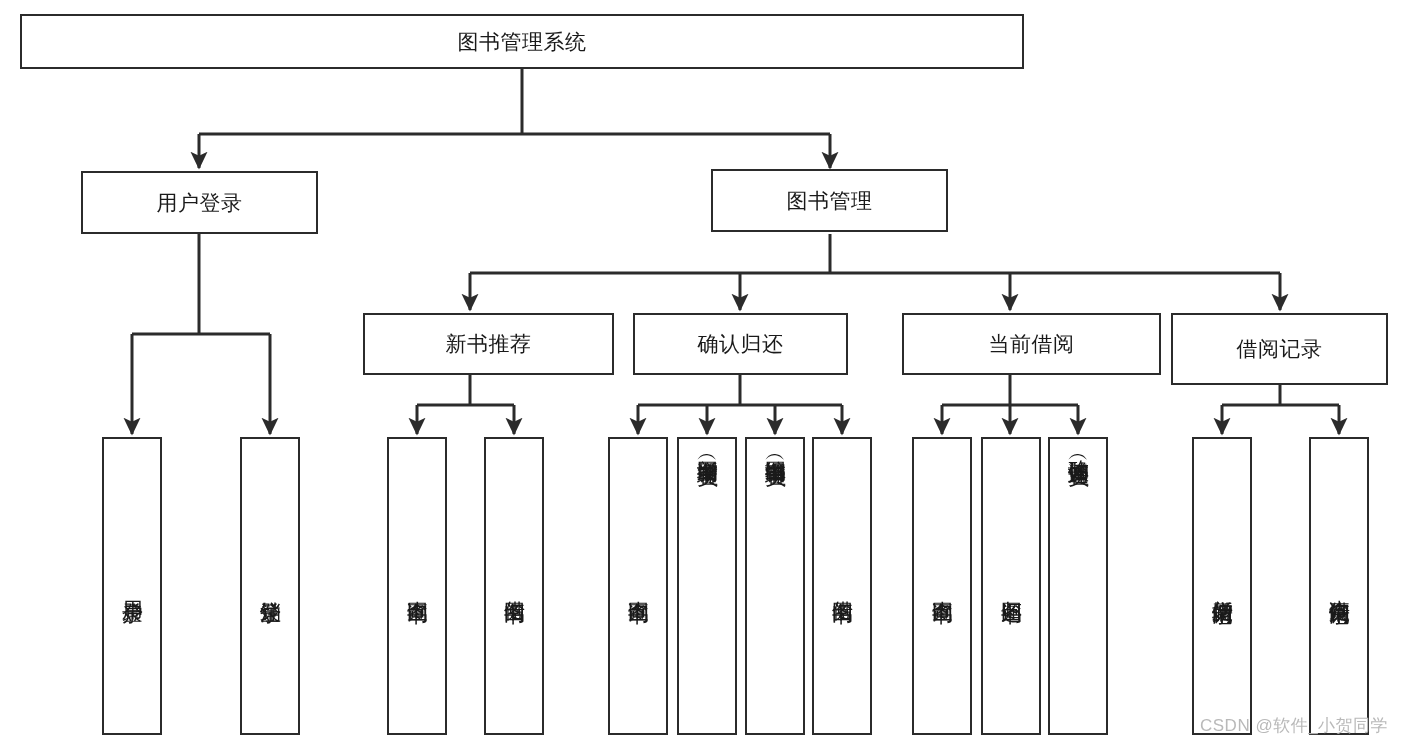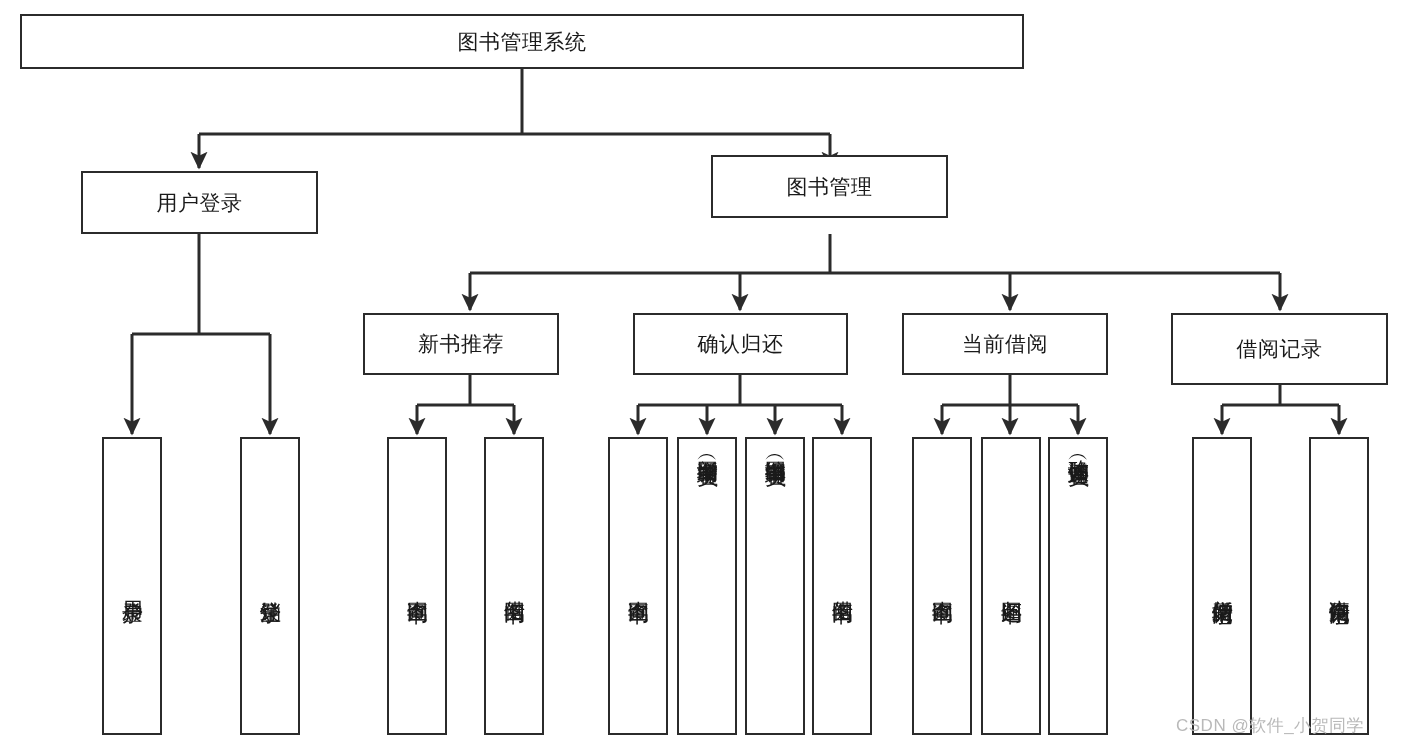--- a/index.html
+++ b/index.html
@@ -126,33 +126,33 @@
   </svg>
 
   <div class="node" style="left:20px; top:14px; width:1004px; height:55px;">
     <span class="lbl">图书管理系统</span>
   </div>
 
   <div class="node" style="left:81px; top:171px; width:237px; height:63px;">
     <span class="lbl">用户登录</span>
   </div>
 
-  <div class="node" style="left:711px; top:155px; width:237px; height:63px;">
+  <div class="node" style="left:711px; top:169px; width:237px; height:63px;">
     <span class="lbl">图书管理</span>
   </div>
 
-  <div class="node" style="left:363px; top:313px; width:196px; height:62px;">
+  <div class="node" style="left:363px; top:313px; width:251px; height:62px;">
     <span class="lbl">新书推荐</span>
   </div>
 
   <div class="node" style="left:633px; top:313px; width:215px; height:62px;">
     <span class="lbl">确认归还</span>
   </div>
 
-  <div class="node" style="left:902px; top:313px; width:206px; height:62px;">
+  <div class="node" style="left:902px; top:313px; width:259px; height:62px;">
     <span class="lbl">当前借阅</span>
   </div>
 
   <div class="node" style="left:1171px; top:313px; width:217px; height:72px;">
     <span class="lbl">借阅记录</span>
   </div>
 
   <div class="node vert centered" style="left:102px; top:437px; width:60px; height:298px;">
     <span class="lbl">用户登录</span>
   </div>
@@ -198,15 +198,15 @@
   </div>
 
   <div class="node vert centered" style="left:1192px; top:437px; width:60px; height:298px;">
     <span class="lbl">新增借阅记录</span>
   </div>
 
   <div class="node vert centered" style="left:1309px; top:437px; width:60px; height:298px;">
     <span class="lbl">查询借阅记录</span>
   </div>
 
-  <div class="watermark" style="left:1176px; top:714px;">CSDN @软件_小贺同学</div>
+  <div class="watermark" style="left:1200px; top:714px;">CSDN @软件_小贺同学</div>
 
 </div>
 
 </body></html>

